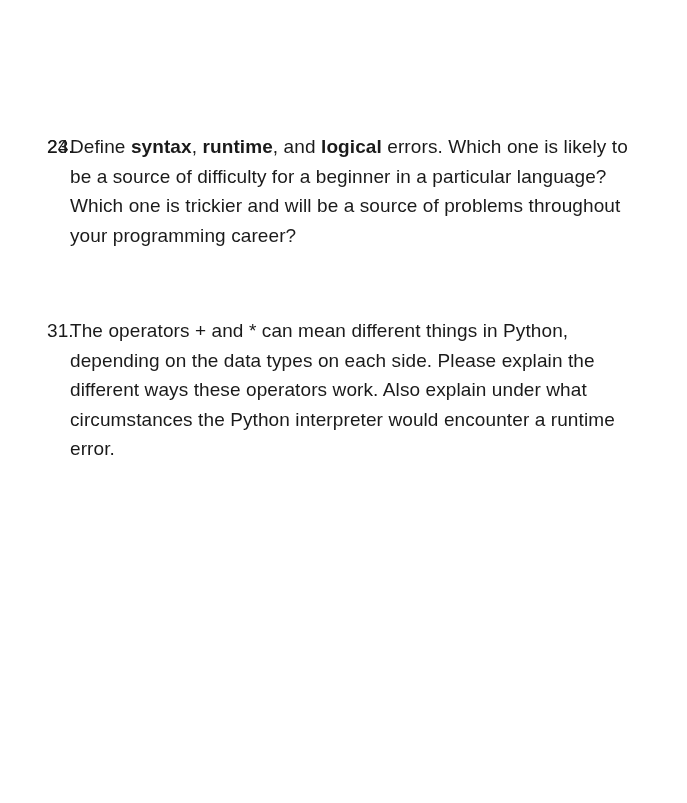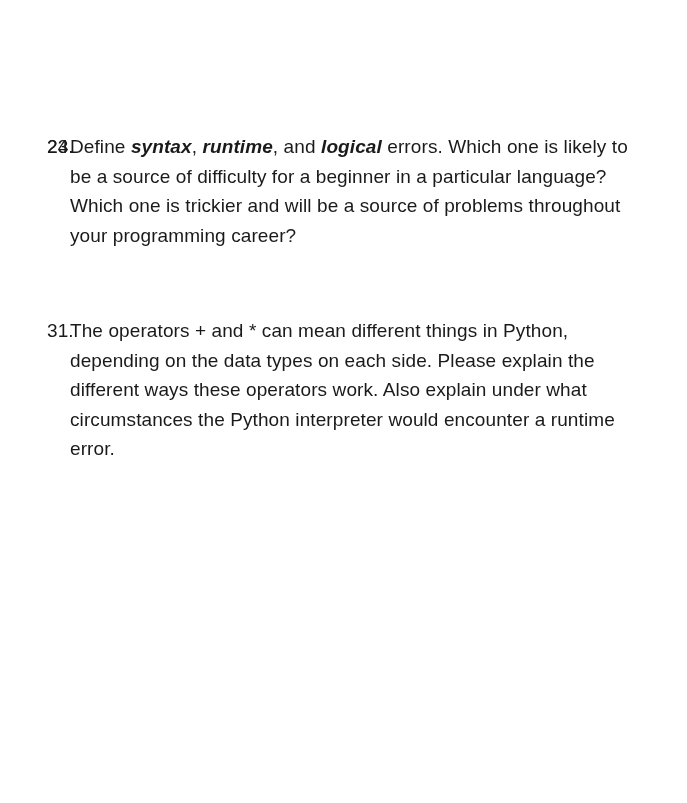--- a/index.html
+++ b/index.html
@@ -31,21 +31,20 @@
     margin-bottom: 66px;
     letter-spacing: 0.1px;
   }
   .q-number {
     position: absolute;
     left: 0;
     top: 0;
   }
   .bold {
     font-weight: bold;
-    font-style: italic;
   }
 </style>
 </head>
 <body>
 
 <div class="page">
   <div class="question-list">
       <div class="question"><span class="q-number">23.</span></div>
       <div class="question"><span class="q-number">24.</span><span class="q-text"><span>Define </span><span class="bold">syntax</span><span>, </span><span class="bold">runtime</span><span>, and </span><span class="bold">logical</span><span> errors. Which one is likely to be a source of difficulty for a beginner in a particular language? Which one is trickier and will be a source of problems throughout your programming career?</span></span></div>
       <div class="question"><span class="q-number">31.</span><span class="q-text"><span>The operators + and * can mean different things in Python, depending on the data types on each side. Please explain the different ways these operators work. Also explain under what circumstances the Python interpreter would encounter a runtime error.</span></span></div>

